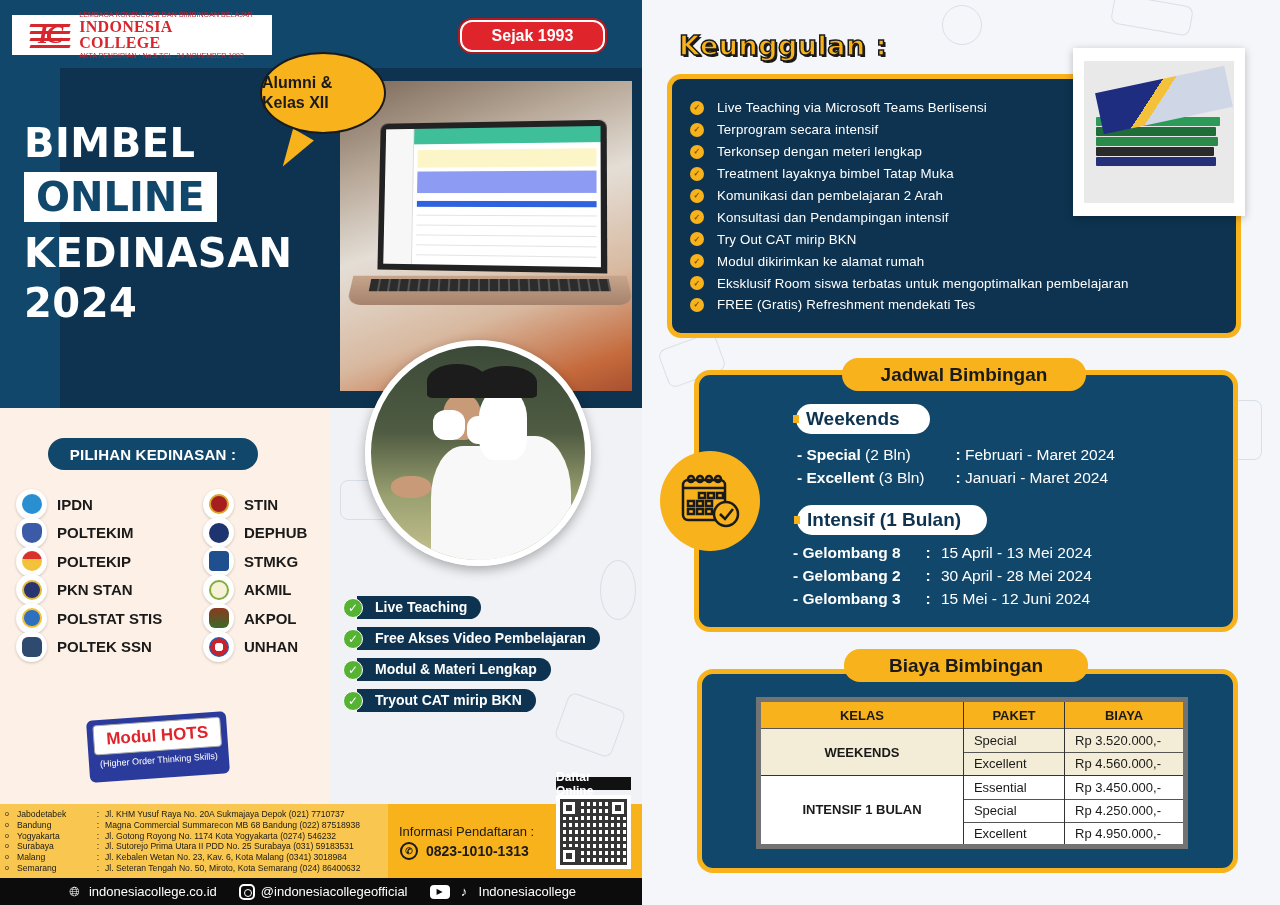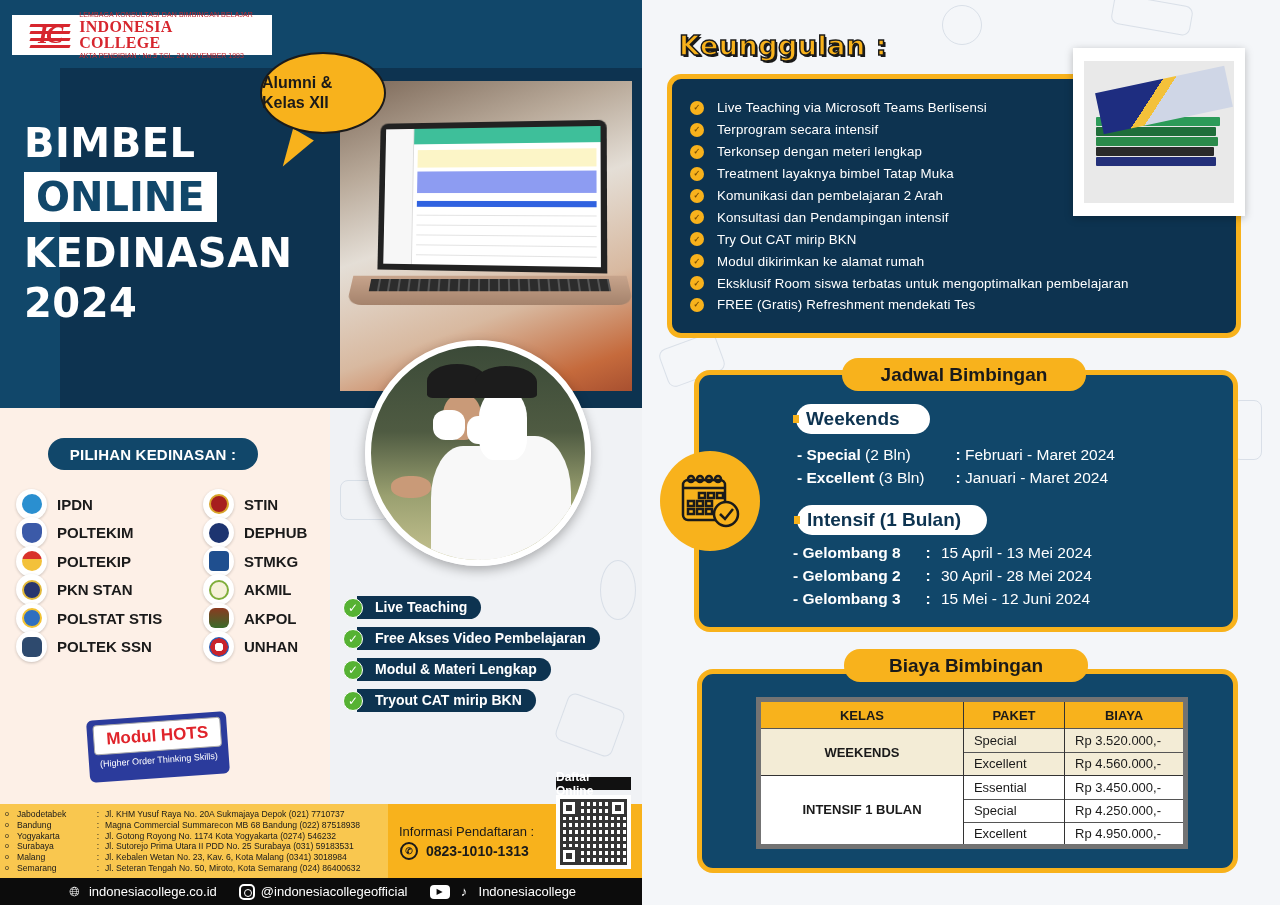--- a/index.html
+++ b/index.html
@@ -151,20 +151,21 @@
       <div class="bar" style="top:25px;"></div>
       <div class="ic">IC</div>
     </div>
     <div class="logo-text">
       <span class="logo-sub">LEMBAGA KONSULTASI DAN BIMBINGAN BELAJAR</span>
       <span class="logo-name">INDONESIA COLLEGE</span>
       <span class="logo-akta">AKTA PENDIRIAN : No.5  TGL. 24 NOVEMBER 1993</span>
     </div>
   </div>
 
+  <div class="sejak">Sejak 1993</div>
 
   <div class="hero-title">
     <div class="line">BIMBEL</div>
     <div><span class="online">ONLINE</span></div>
     <div class="line">KEDINASAN</div>
     <div class="line">2024</div>
   </div>
 
   <div class="laptop-photo">
     <div class="laptop-screen">

